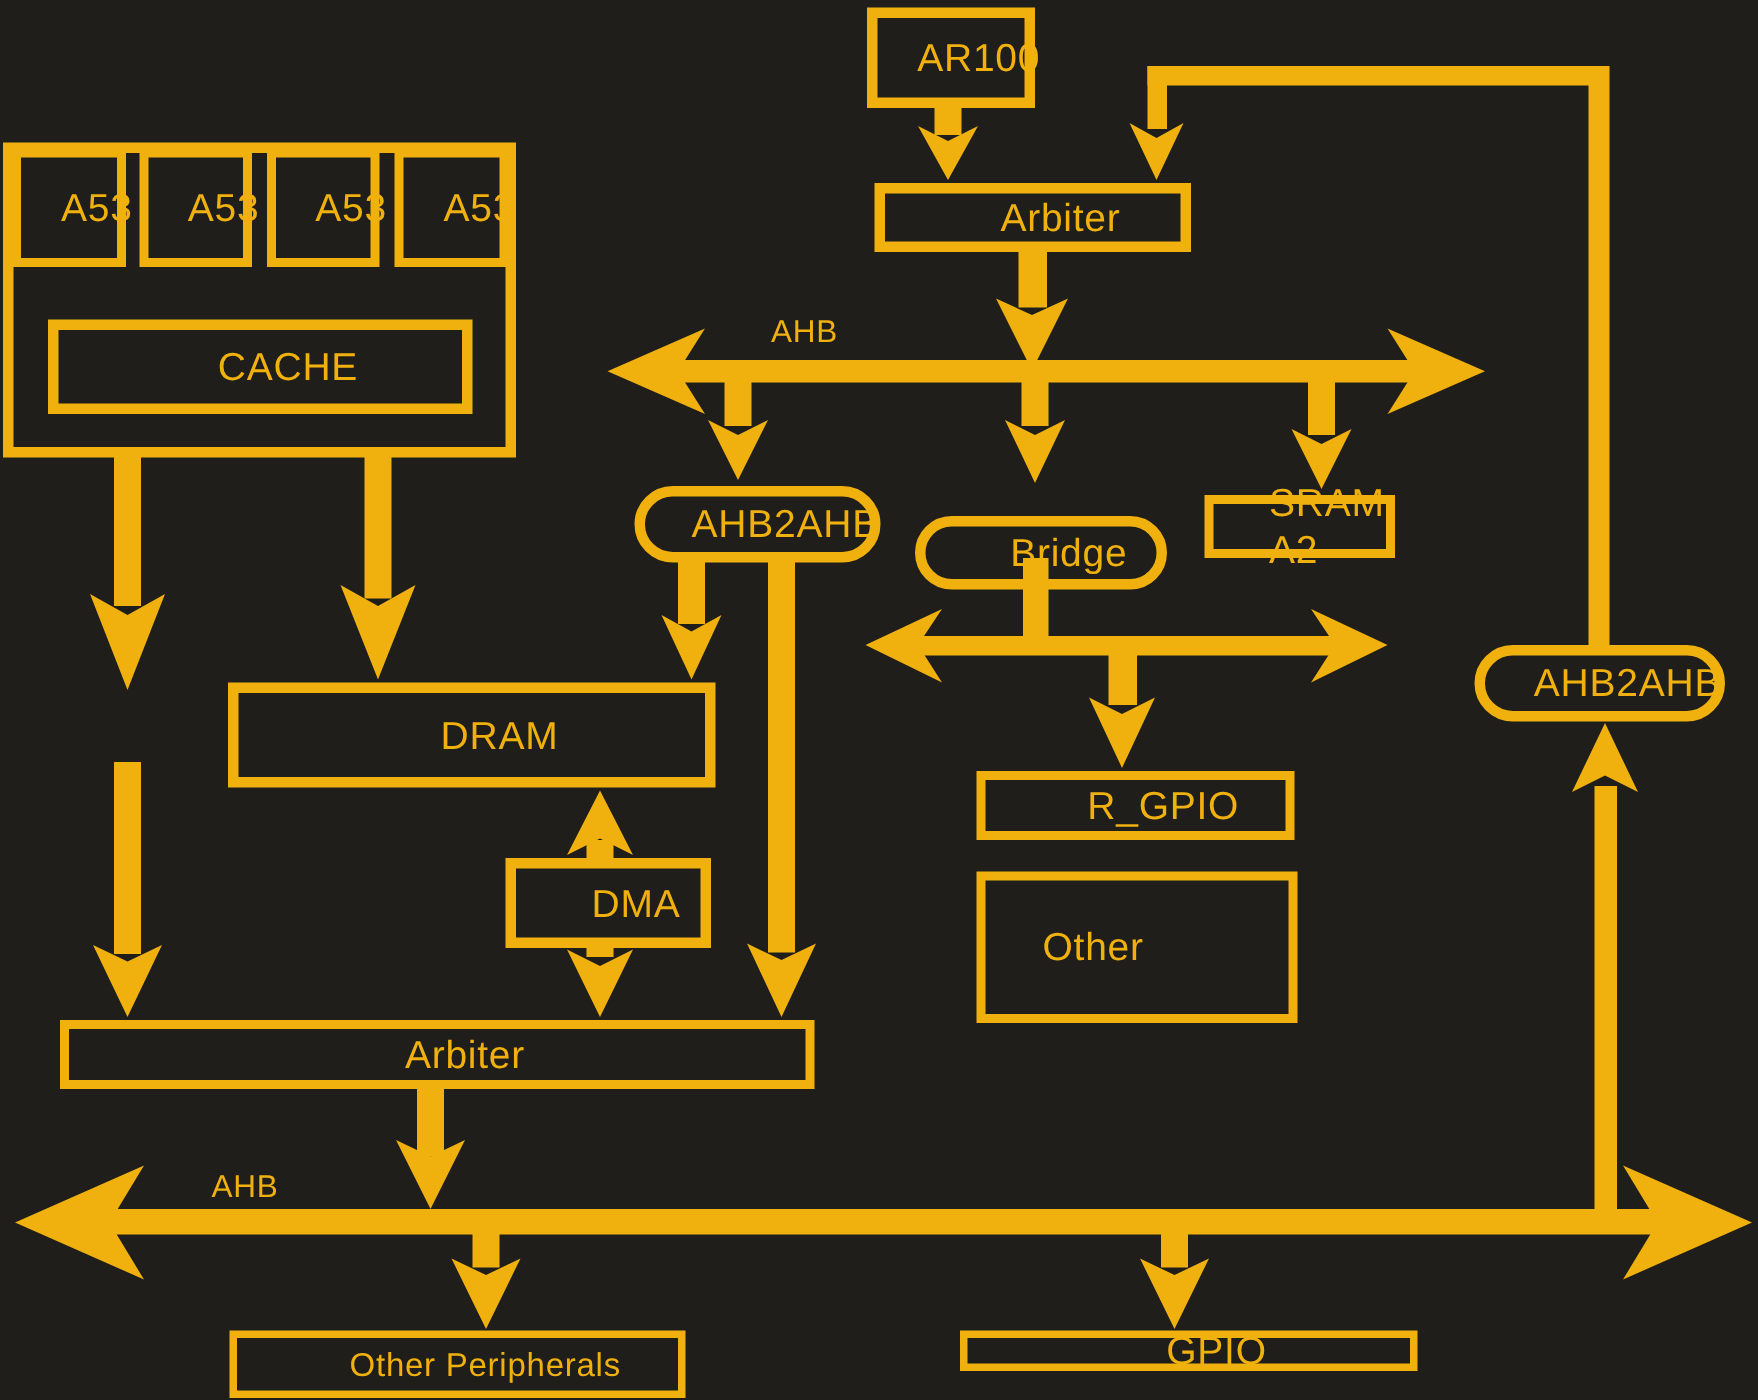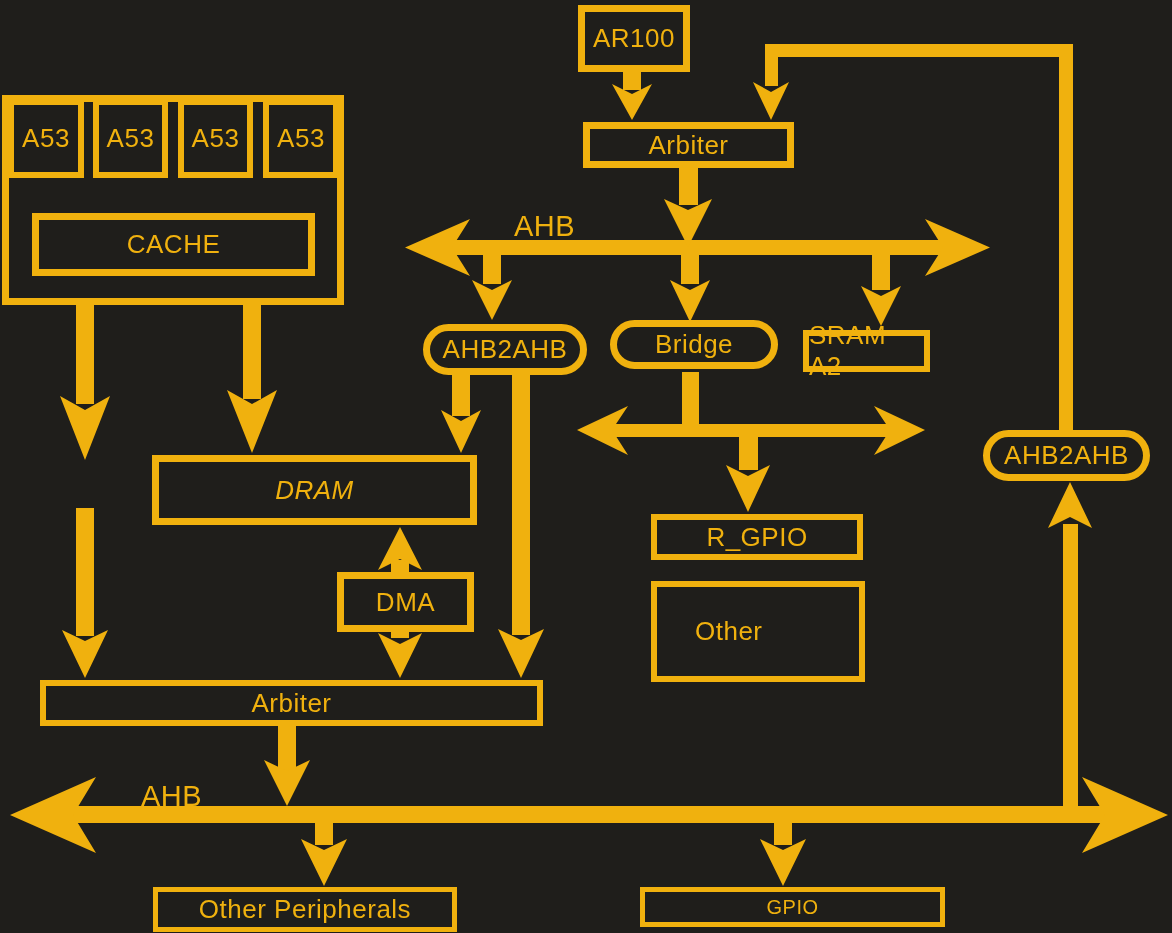--- a/index.html
+++ b/index.html
@@ -18,27 +18,28 @@
   .box{
     position:absolute;
     box-sizing:border-box;
     border:6px solid var(--gold);
     color:var(--gold);
     display:flex;align-items:center;justify-content:center;
     font-size:26px;
     letter-spacing:0.5px;
     z-index:2;
     background:transparent;
+    padding-left:37px;
   }
   .b7{border-width:7px;}
   .b5{border-width:5px;}
   .pill{border-radius:27px;border-width:7px;justify-content:center;}
   .bus-label{
     position:absolute;color:var(--gold);
-    font-size:29px;z-index:2;letter-spacing:0.5px;text-align:right;
+    font-size:21px;z-index:2;letter-spacing:0.5px;text-align:right;
   }
   .two-line{
     flex-direction:column;align-items:flex-start;justify-content:center;
     padding-left:26px;line-height:37px;
   }
 </style>
 </head>
 <body>
 
 <div id="canvas">
@@ -173,51 +174,51 @@
   </div>
   <div class="box b7" style="left:583px;top:122px;width:211px;height:46px;">
     <span>Arbiter</span>
   </div>
 
   <div class="bus-label" style="left:514px;top:210px;">AHB</div>
 
   <div class="box pill" style="left:423px;top:324px;width:164px;height:51px;">
     <span>AHB2AHB</span>
   </div>
-  <div class="box pill" style="left:610px;top:320px;width:168px;height:49px;">
+  <div class="box pill" style="left:610px;top:344px;width:168px;height:49px;">
     <span>Bridge</span>
   </div>
   <div class="box" style="left:803px;top:330px;width:127px;height:42px;">
     <span>SRAM A2</span>
   </div>
 
   <div class="box pill" style="left:983px;top:430px;width:167px;height:51px;">
     <span>AHB2AHB</span>
   </div>
 
-  <div class="box b7" style="left:152px;top:455px;width:325px;height:70px;font-style:italic;">
+  <div class="box b7" style="left:152px;top:455px;width:325px;height:70px;">
     <span>DRAM</span>
   </div>
   <div class="box b7" style="left:337px;top:572px;width:137px;height:60px;">
     <span>DMA</span>
   </div>
 
   <div class="box" style="left:651px;top:514px;width:212px;height:46px;">
     <span>R_GPIO</span>
   </div>
   <div class="box two-line" style="left:651px;top:581px;width:214px;height:101px;padding-left:38px;">
     <span>Other</span>
   </div>
 
   <div class="box" style="left:40px;top:680px;width:503px;height:46px;">
     <span>Arbiter</span>
   </div>
 
   <div class="bus-label" style="left:141px;top:780px;">AHB</div>
 
-  <div class="box b5" style="left:153px;top:887px;width:304px;height:45px;font-size:26px;">
+  <div class="box b5" style="left:153px;top:887px;width:304px;height:45px;font-size:22px;">
     <span>Other Peripherals</span>
   </div>
-  <div class="box b5" style="left:640px;top:887px;width:305px;height:40px;font-size:20px;">
+  <div class="box b5" style="left:640px;top:887px;width:305px;height:27px;font-size:26px;">
     <span>GPIO</span>
   </div>
 
 </div>
 
 </body></html>

